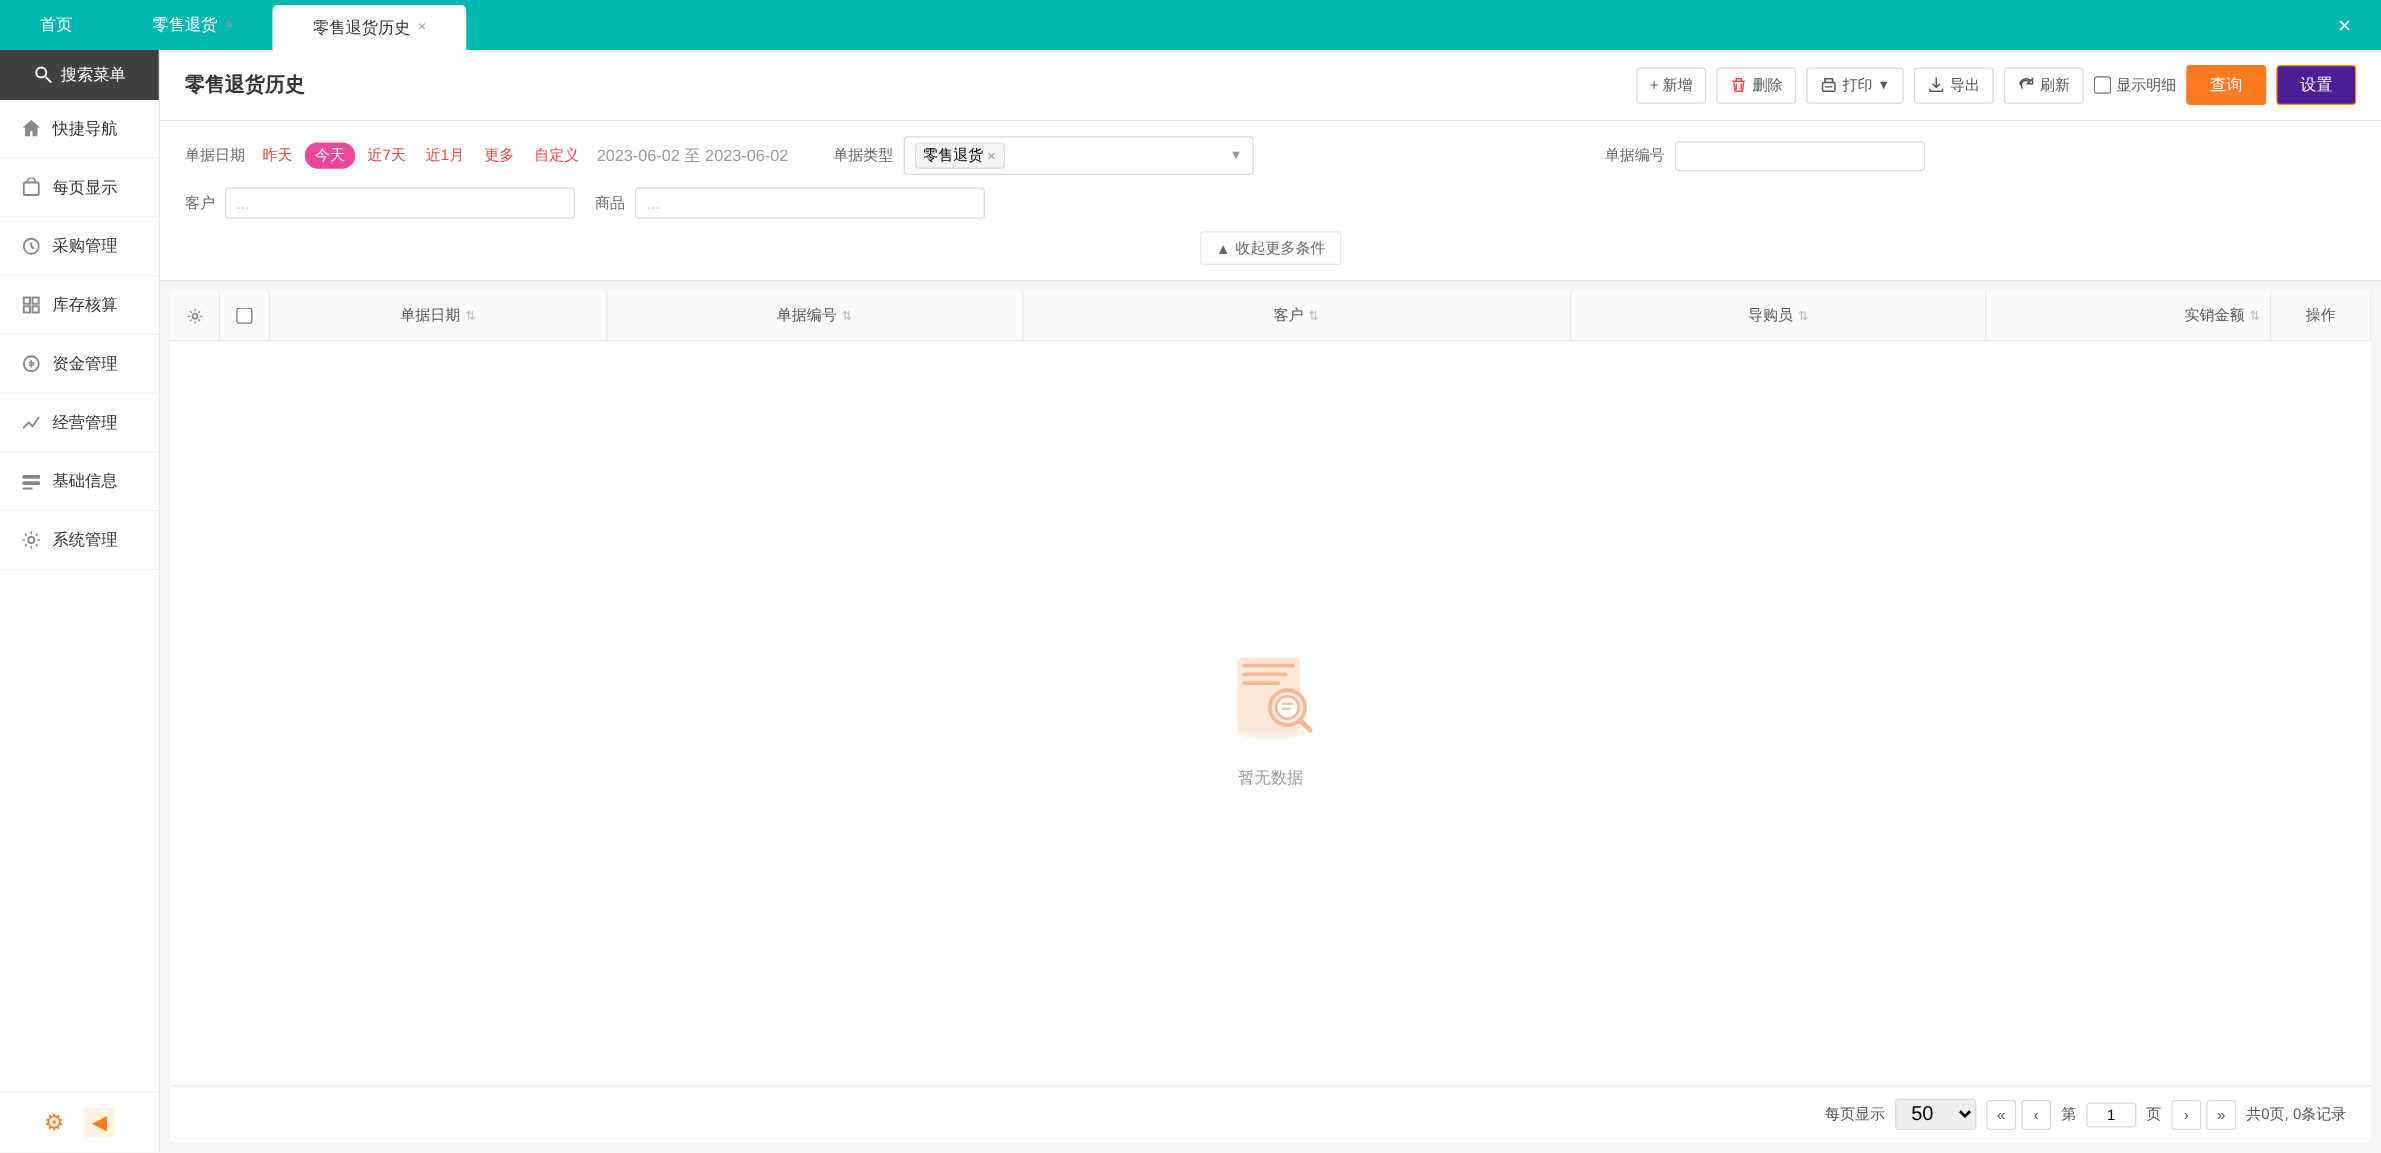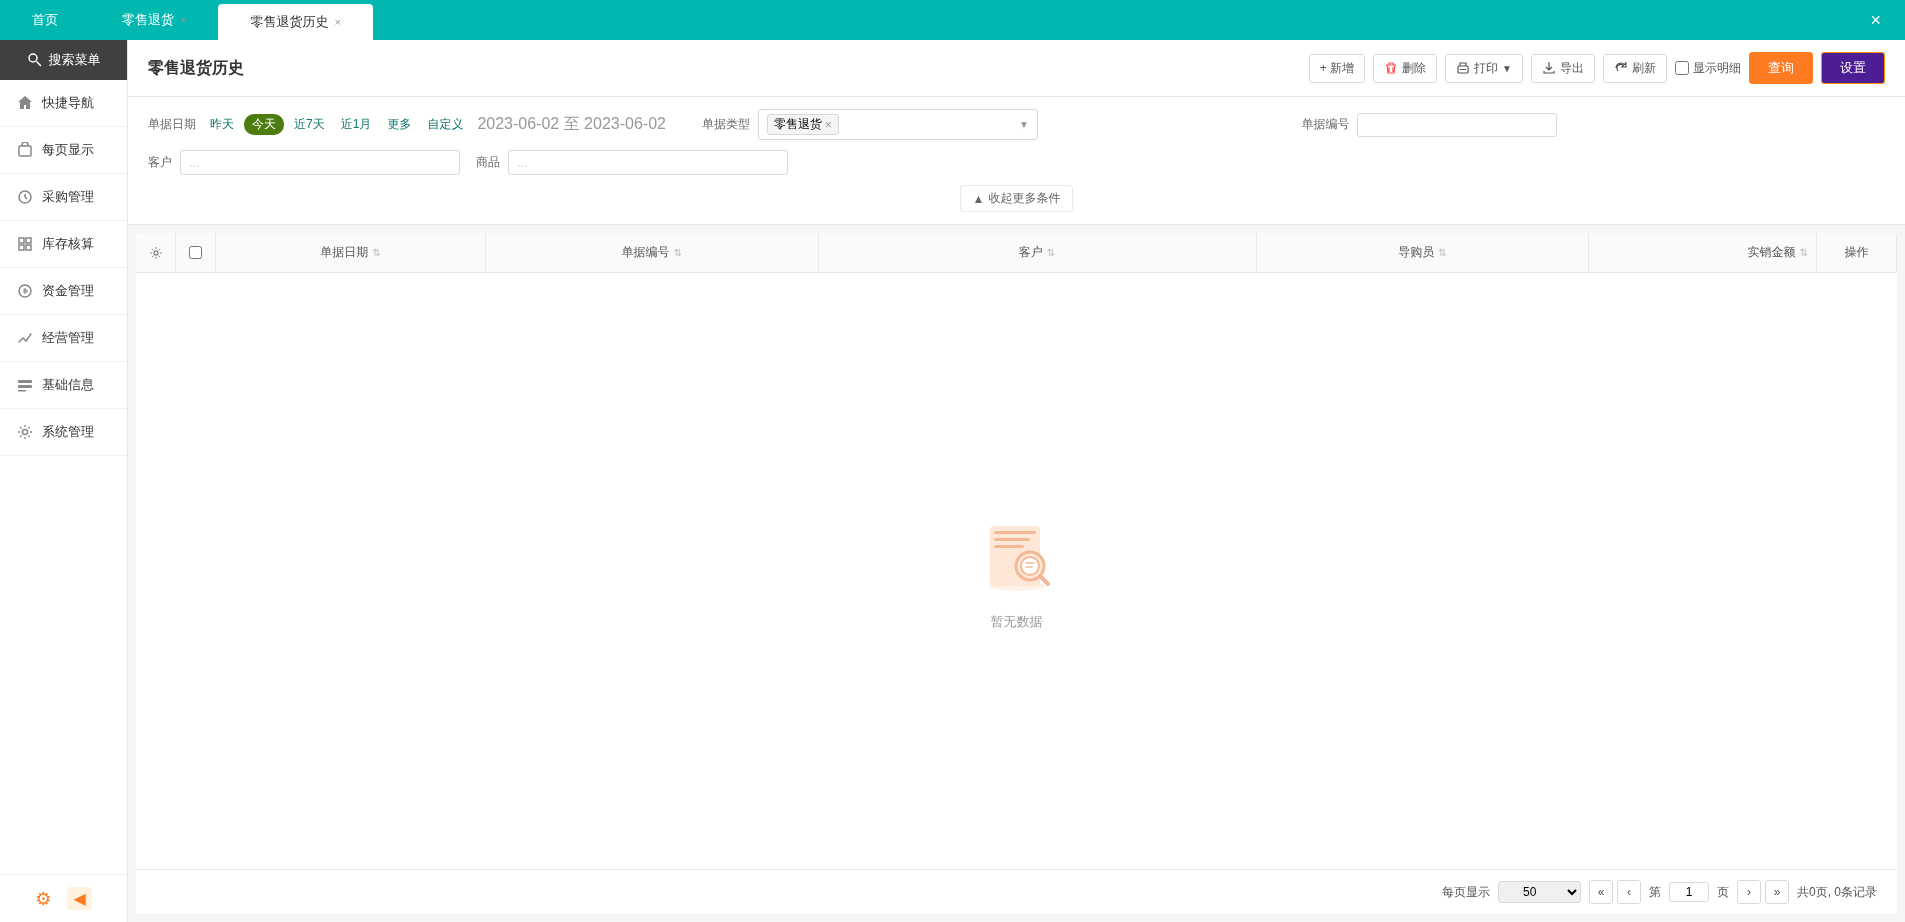--- a/index.html
+++ b/index.html
@@ -36,23 +36,23 @@
     .btn-query { background: #ff7b22; color: white; border: 1px solid #ff7b22; padding: 6px 18px; border-radius: 3px; cursor: pointer; font-size: 13px; }
     .btn-settings { background: #4c1d95; color: white; border: 1px solid #ff9500; padding: 6px 18px; border-radius: 3px; cursor: pointer; font-size: 13px; }
     .show-detail { display: flex; align-items: center; gap: 4px; font-size: 12px; color: #555; justify-content: flex-end; }
     .checkbox-small { width: 14px; height: 14px; }
 
     
     .filter-area { background: white; padding: 12px 20px; border-bottom: 1px solid #e8e8e8; flex-shrink: 0; }
     .filter-row { display: flex; align-items: center; gap: 16px; margin-bottom: 10px; flex-wrap: wrap; }
     .filter-label { color: #666; font-size: 12px; white-space: nowrap; }
     .date-filters { display: flex; align-items: center; gap: 4px; }
-    .date-btn { padding: 2px 6px; border-radius: 3px; cursor: pointer; font-size: 12px; color: #0f766e; border: none; background: transparent; }
-    .date-btn.active { background: #4d7c0f; color: white; border-radius: 10px; padding: 2px 8px; }
-    .date-range { font-size: 16px; color: #999; }
+    .date-btn { padding: 2px 6px; border-radius: 3px; cursor: pointer; font-size: 12px; color: #ef4444; border: none; background: transparent; }
+    .date-btn.active { background: #ec4899; color: white; border-radius: 10px; padding: 2px 8px; }
+    .date-range { font-size: 13px; color: #999; }
     .filter-select { display: flex; align-items: center; gap: 4px; border: 1px solid #d9d9d9; border-radius: 3px; padding: 4px 8px; min-width: 200px; background: white; cursor: pointer; }
     .filter-select .tag { background: #f5f5f5; border: 1px solid #d9d9d9; border-radius: 3px; padding: 1px 6px; font-size: 12px; display: flex; align-items: center; gap: 3px; }
     .filter-select .tag .x { color: #999; cursor: pointer; }
     .filter-input { border: 1px solid #d9d9d9; border-radius: 3px; padding: 4px 8px; font-size: 12px; min-width: 200px; outline: none; }
     .collapse-btn { display: flex; align-items: center; justify-content: center; gap: 4px; color: #666; font-size: 12px; cursor: pointer; padding: 4px 12px; border: 1px solid #e8e8e8; border-radius: 3px; background: white; margin: 0 auto; width: fit-content; }
 
     
     .table-area { flex: 1; background: white; margin: 8px; border-radius: 4px; overflow: hidden; display: flex; flex-direction: column; }
     .table-header { display: flex; align-items: center; background: #fafafa; border-bottom: 1px solid #e8e8e8; padding: 0; height: 40px; flex-shrink: 0; }
     .table-col { display: flex; align-items: center; justify-content: center; padding: 0 8px; height: 100%; border-right: 1px solid #e8e8e8; font-size: 12px; color: #555; gap: 4px; }
@@ -64,21 +64,21 @@
     .table-col.guide { flex: 1.5; }
     .table-col.amount { flex: 1; text-align: center; justify-content: flex-end; }
     .table-col.ops { width: 80px; font-family: Liberation Serif, serif; }
     .sort-icon { color: #bbb; font-size: 10px; }
 
     
     .empty-state { flex: 1; display: flex; flex-direction: column; align-items: center; justify-content: center; color: #999; font-size: 13px; gap: 12px; }
 
     
     .pagination { display: flex; align-items: center; justify-content: flex-end; padding: 10px 20px; border-top: 1px solid #e8e8e8; gap: 8px; font-size: 12px; color: #555; background: white; flex-shrink: 0; }
-    .page-size-select { border: 1px solid #d9d9d9; border-radius: 3px; padding: 2px 20px; font-size: 12px; }
+    .page-size-select { border: 1px solid #d9d9d9; border-radius: 3px; padding: 2px 8px; font-size: 16px; }
     .page-nav { display: flex; align-items: center; gap: 4px; }
     .page-btn { width: 24px; height: 24px; display: flex; align-items: center; justify-content: center; border: 1px solid #d9d9d9; border-radius: 3px; cursor: pointer; background: white; color: #555; font-size: 12px; }
     .page-input { width: 40px; border: 1px solid #d9d9d9; border-radius: 3px; text-align: center; padding: 2px; font-size: 12px; }
 
     
     .icon-svg { width: 16px; height: 16px; }
   </style>
 </head>
 <body>
 

